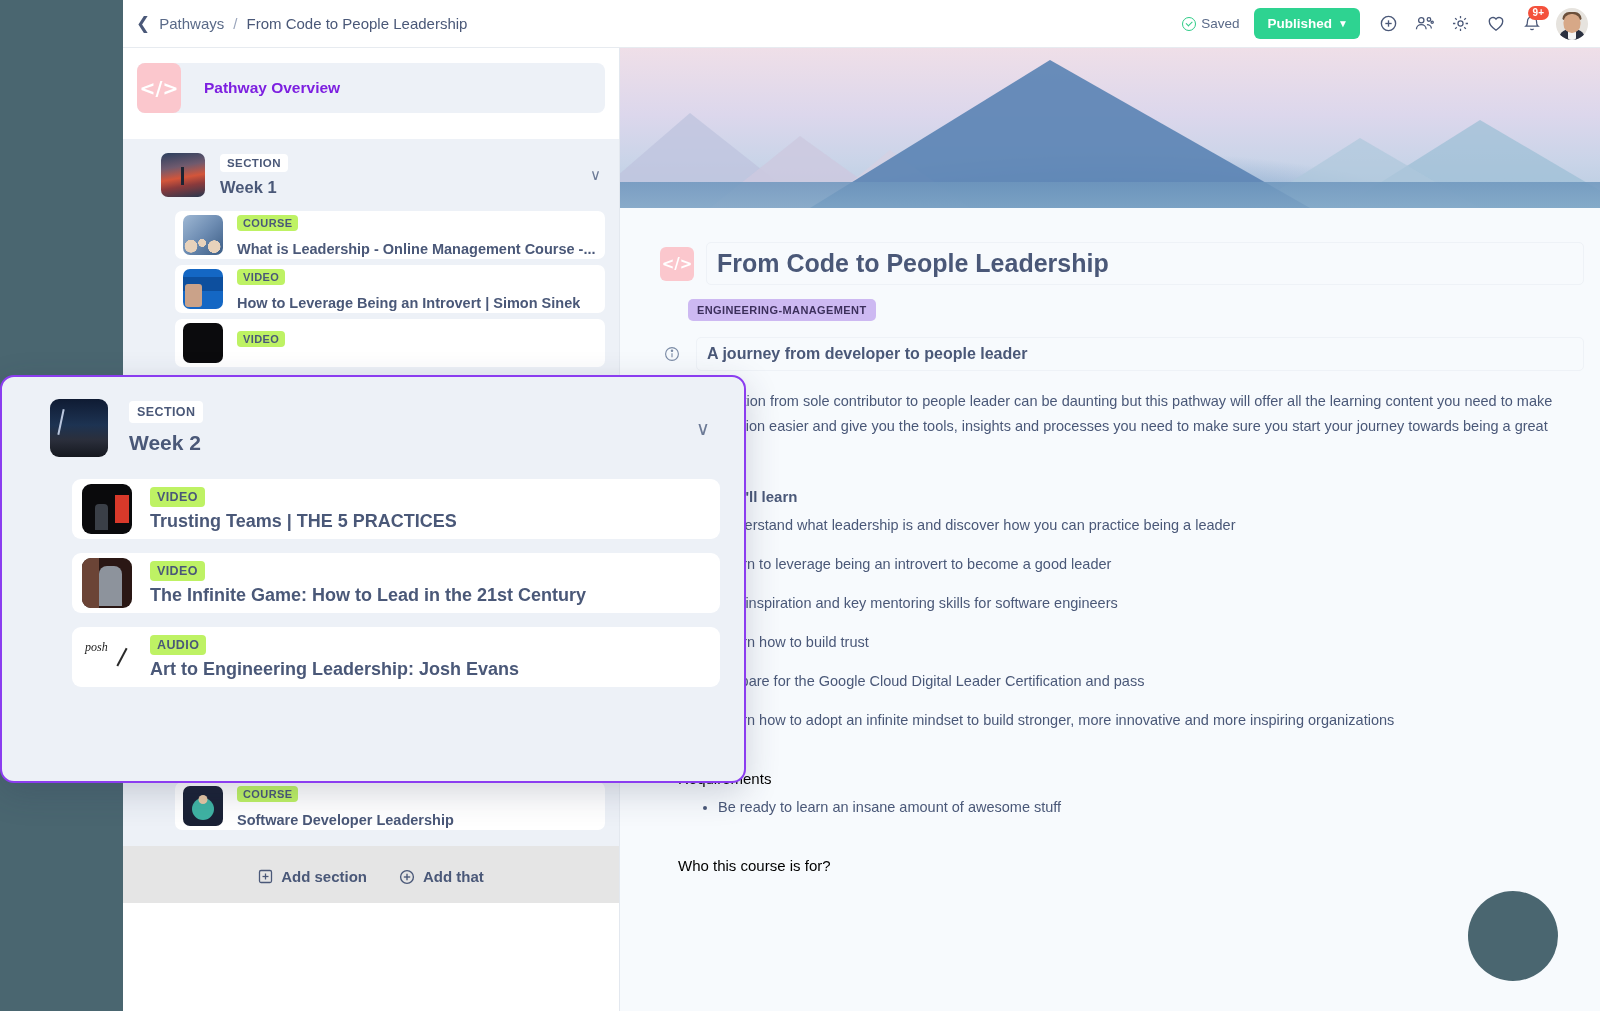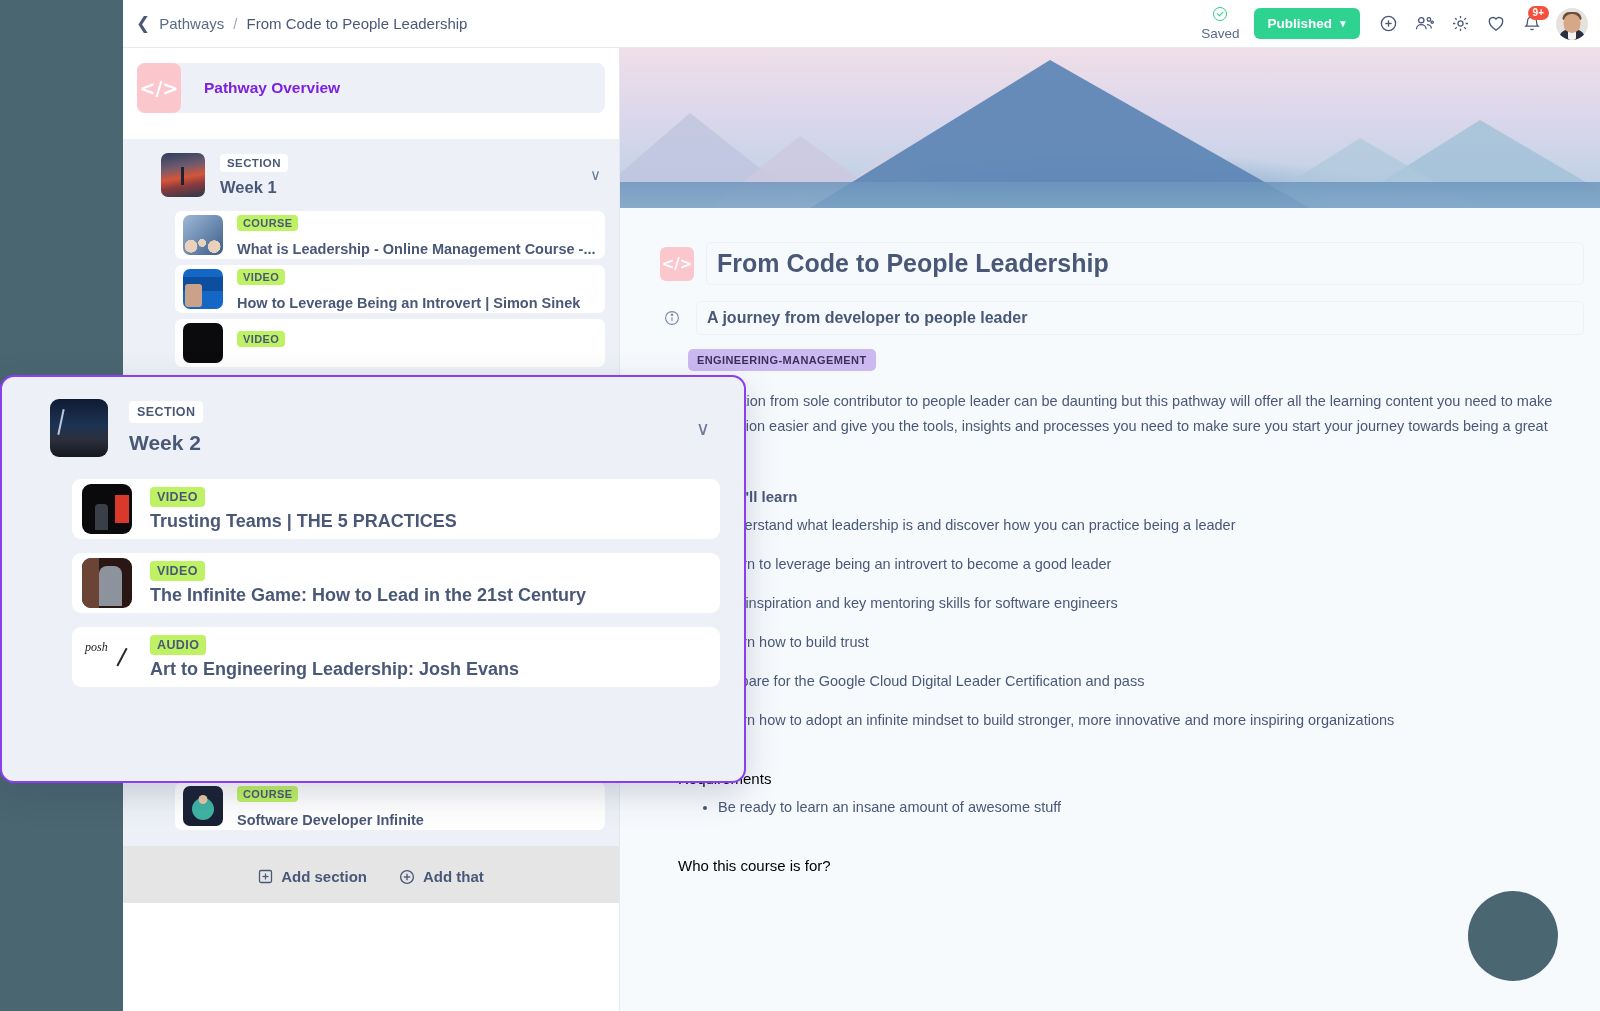--- a/index.html
+++ b/index.html
@@ -33,21 +33,21 @@
     font-family: "DejaVu Sans", sans-serif;
   }
   .bc-link { font-size: 15px; color: #5a6a88; }
   .bc-sep { font-size: 15px; color: #9aa5bb; }
   .bc-current { font-size: 15px; color: #4a5878; }
 
   #topbar-right {
     margin-left: auto; display: flex; align-items: center;
     gap: 0px; padding-right: 12px;
   }
-  #saved-indicator { display: flex; align-items: center; gap: 5px; margin-right: 14px; flex-direction: column; }
+  #saved-indicator { display: flex; align-items: flex-end; gap: 5px; margin-right: 14px; }
   .check-circle {
     width: 14px; height: 14px; border-radius: 50%;
     border: 1.6px solid #2ecc87; position: relative;
   }
   .check-circle::after {
     content: ""; position: absolute; left: 3px; top: 3.4px;
     width: 5px; height: 2.5px;
     border-left: 1.6px solid #2ecc87; border-bottom: 1.6px solid #2ecc87;
     transform: rotate(-45deg);
   }
@@ -590,21 +590,21 @@
       <div class="step-meta">
         <span class="step-pill">ARTICLE</span>
         <div class="step-title">Without Taking the Driver’s Seat, Product Owners FAIL!</div>
       </div>
     </div>
 
     <div class="step-row">
       <div class="step-thumb th-mentoring"></div>
       <div class="step-meta">
         <span class="step-pill">COURSE</span>
-        <div class="step-title">Software Developer Infinite</div>
+        <div class="step-title">Software Developer Leadership</div>
       </div>
     </div>
     <div style="height:10px;"></div>
   </div>
 
   <div id="add-row">
     <div class="add-btn">
       <svg width="15" height="15" viewBox="0 0 20 20" fill="none" stroke="#4a5878" stroke-width="1.7">
         <rect x="2" y="2" width="16" height="16" rx="2"></rect>
         <line x1="10" y1="6" x2="10" y2="14"></line>
@@ -635,33 +635,33 @@
     <div id="hero-base"></div>
   </div>
 
   <div id="doc">
 
     <div id="title-row">
       <div id="title-code-badge">&lt;/&gt;</div>
       <div id="doc-title">From Code to People Leadership</div>
     </div>
 
+    <div id="tags-row">
+      <span class="tag-chip">ENGINEERING-MANAGEMENT</span>
+    </div>
+
     <div id="subtitle-row">
       <div id="info-icon">
         <svg width="16" height="16" viewBox="0 0 20 20" fill="none" stroke="#7a8aa5" stroke-width="1.4">
           <circle cx="10" cy="10" r="8"></circle>
             <line x1="10" y1="9" x2="10" y2="14"></line>
             <circle cx="10" cy="6" r="0.9" fill="#7a8aa5"></circle>
         </svg>
       </div>
       <div id="doc-subtitle">A journey from developer to people leader</div>
-    </div>
-
-    <div id="tags-row">
-      <span class="tag-chip">ENGINEERING-MANAGEMENT</span>
     </div>
 
 
     <div id="body-text">
       <div class="p-line">The transition from sole contributor to people leader can be daunting but this pathway will offer all the learning content you need to make that transition easier and give you the tools, insights and processes you need to make sure you start your journey towards being a great leader</div>
 
       <div class="h-sub">What you'll learn</div>
       <ul id="learn-list">
         <li>Understand what leadership is and discover how you can practice being a leader</li>
         <li>Learn to leverage being an introvert to become a good leader</li>

